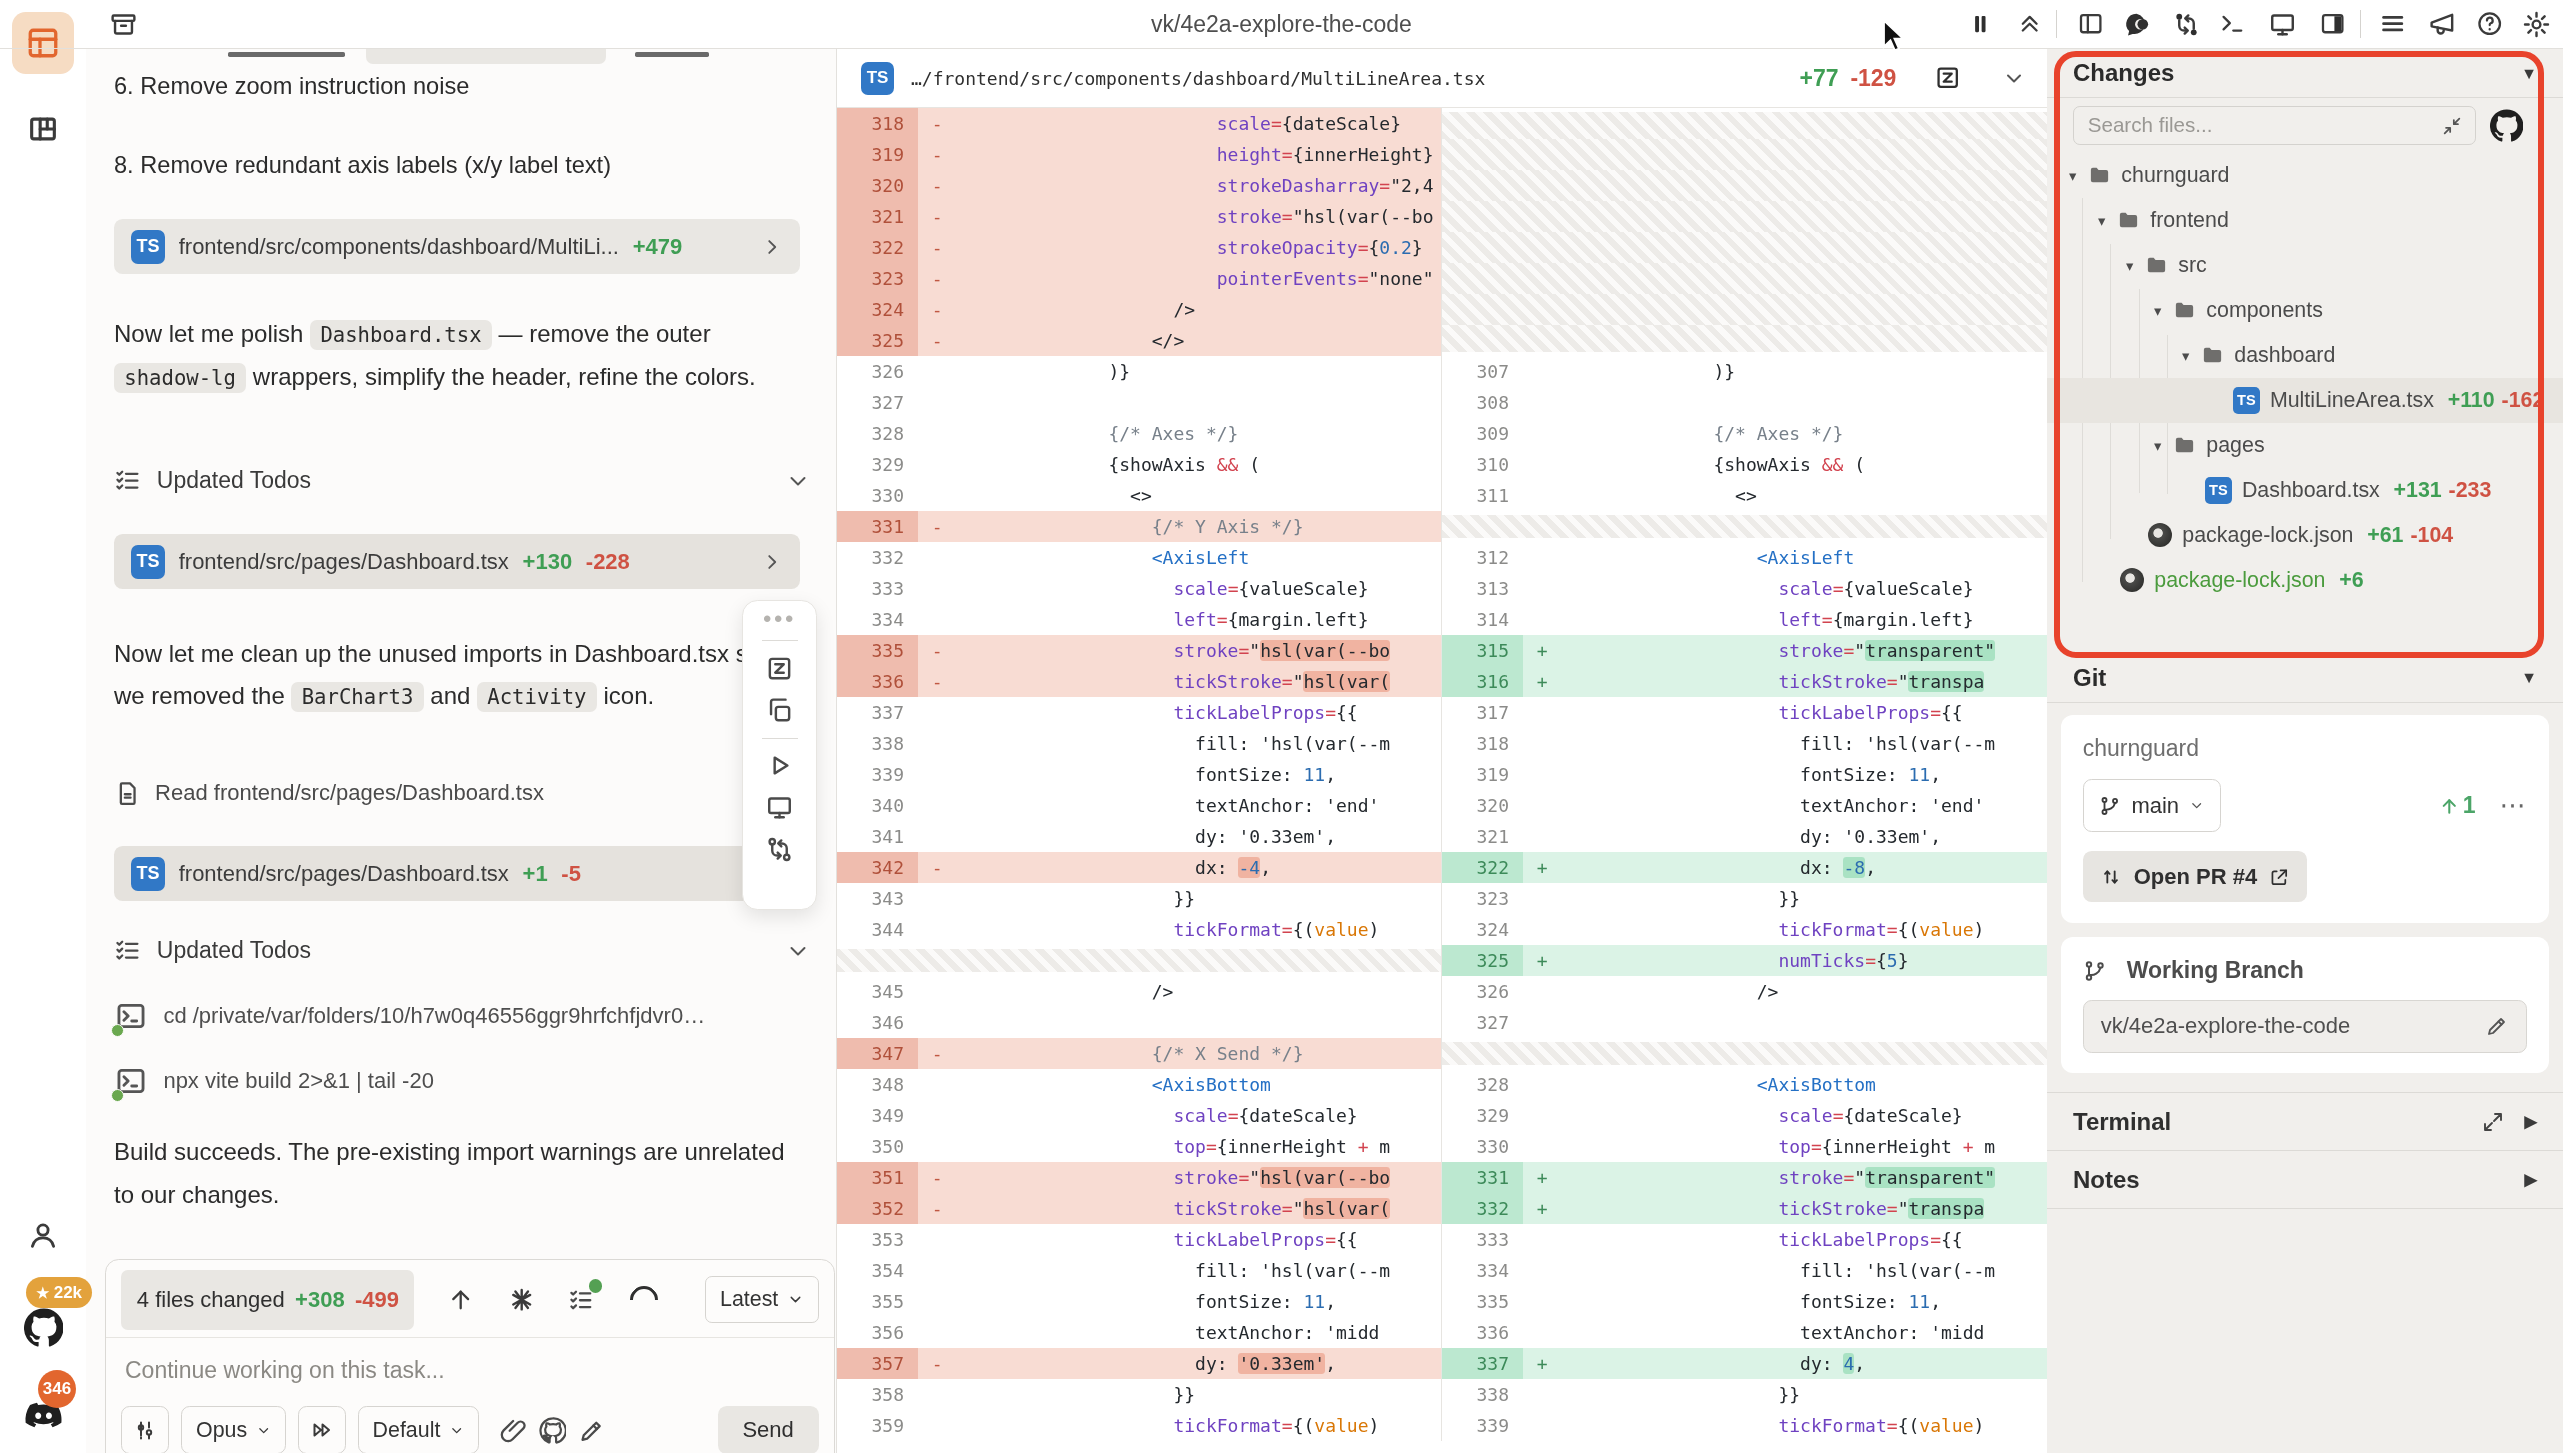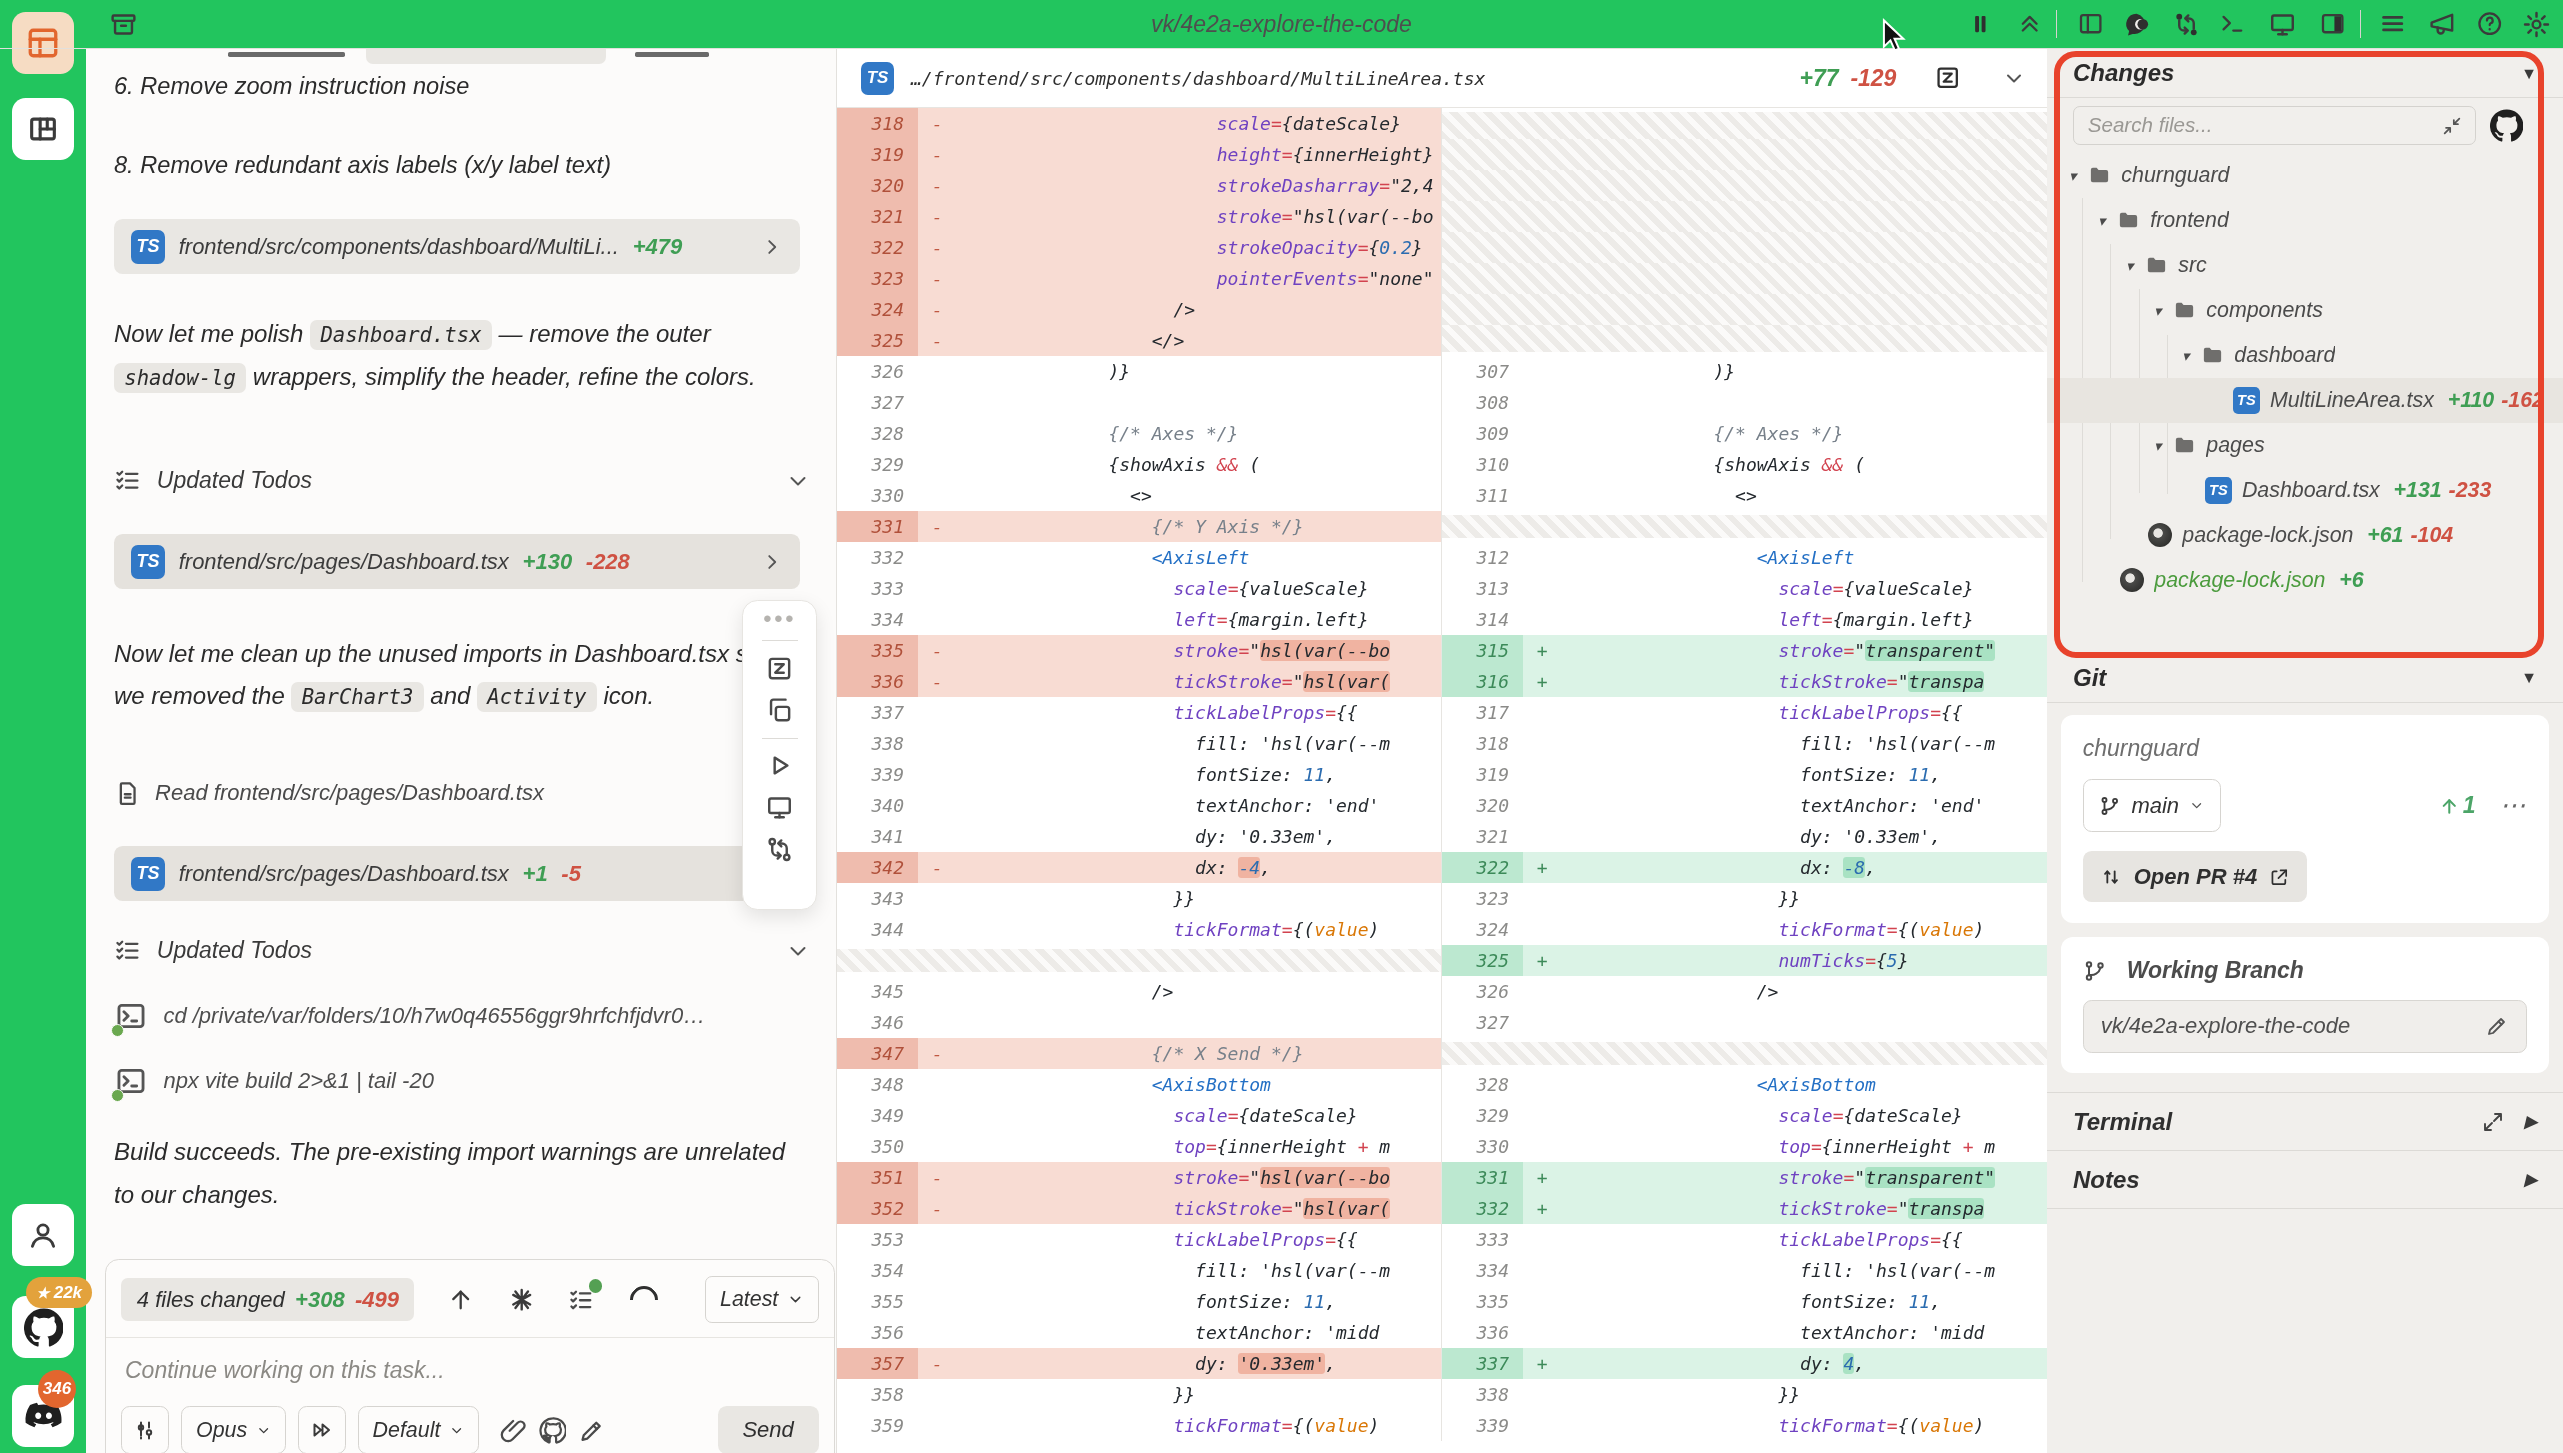--- a/index.html
+++ b/index.html
@@ -1,16 +1,16 @@
 <!DOCTYPE html>
 <html style="font-size:13.7px"><head>
 <meta charset="utf-8">
 <style>
   html,body{margin:0;padding:0;background:#d8d6d2;}
-  #app{position:relative;width:2563px;height:1454px;background:#22c55e;font-family:"Liberation Sans",sans-serif;overflow:hidden;color:#2e2e2e;font-style:italic;}
+  #app{position:relative;width:2563px;height:1454px;background:#ffffff;font-family:"Liberation Sans",sans-serif;overflow:hidden;color:#2e2e2e;}
   svg{display:block;}
   .ico{stroke:#3b3b3b;stroke-width:2;fill:none;stroke-linecap:round;stroke-linejoin:round;}
   
   .topbar{position:absolute;left:0;top:0;width:2563px;height:48px;border-bottom:0.9px solid #e2e0dc;z-index:4;}
   .tb-title{position:absolute;left:50%;top:11px;transform:translateX(-50%);font-size:23px;color:#4e4e4e;}
   .tb-ic{position:absolute;top:8.6px;width:31px;height:31px;display:flex;align-items:center;justify-content:center;cursor:pointer;}
   .tb-div{position:absolute;top:10.3px;width:0.9px;height:27.4px;background:#d5d3cf;}
   
   .rail-tile{position:absolute;left:12px;width:62px;height:62px;border-radius:13.7px;background:#fff;display:flex;align-items:center;justify-content:center;z-index:3;}
   .rail-tile.active{background:#f6dcc3;}
@@ -27,21 +27,21 @@
   .para{position:absolute;left:28px;width:696px;font-size:24px;line-height:42px;color:#2b2b2b;}
   .ic{background:#e9e7e3;border-radius:6.9px;padding:2.6px 10.3px;font-family:"DejaVu Sans Mono",monospace;font-size:20.6px;color:#2b2b2b;white-space:nowrap;}
   .trow{position:absolute;left:28px;width:696px;display:flex;align-items:center;gap:15.4px;font-size:23px;color:#3a3a3a;cursor:pointer;}
   .rrow{position:absolute;left:28px;width:696px;display:flex;gap:13.7px;font-size:22px;color:#4a4a4a;}
   .term{position:absolute;left:28px;width:696px;display:flex;align-items:center;gap:15.4px;font-size:22px;color:#4e4e4e;}
   .term-ic{position:relative;width:34px;height:34px;flex:none;}
   .gdot{position:absolute;left:-3.4px;bottom:-4.3px;width:11px;height:11px;border-radius:50%;background:#6aa84f;border:1.7px solid #fcfbfa;}
   
   .comp{position:absolute;left:19px;top:1210px;width:730px;height:257px;background:#fdfcfb;border:1.3px solid #dbd9d5;border-radius:13.7px;box-sizing:border-box;}
   .crow1{display:flex;align-items:center;height:45px;margin:17px 15.4px 0 15.4px;}
-  .pill{display:inline-flex;align-items:center;gap:10.3px;background:#e9e7e3;border-radius:6.9px;height:43px;padding:0 15.4px;font-size:22px;color:#2f2f2f;white-space:nowrap;}
+  .pill{display:inline-flex;align-items:center;gap:10.3px;background:#e9e7e3;border-radius:6.9px;height:60px;padding:0 15.4px;font-size:22px;color:#2f2f2f;white-space:nowrap;}
   .c-ic{margin-left:33px;position:relative;cursor:pointer;}
   .spin{width:22px;height:22px;border-radius:50%;border:3.9px solid #2f2f2f;border-left-color:transparent;border-bottom-color:transparent;transform:rotate(-45deg);margin-left:34px;}
   .latest{margin-left:auto;border:1.3px solid #d6d4d0;border-radius:6.9px;height:45px;display:flex;align-items:center;gap:8.6px;padding:0 13.7px;font-size:21.4px;color:#333;cursor:pointer;background:#fdfcfb;}
   .cdiv{border-top:1.3px solid #e7e5e1;margin-top:15.4px;}
   .cph{margin:19px 19px 0 19px;font-size:23px;color:#8b8984;}
   .brow{display:flex;align-items:center;margin:22px 15.4px 0 15.4px;gap:12px;}
   .cbtn{border:1.3px solid #d6d4d0;border-radius:8.6px;height:48px;display:flex;align-items:center;justify-content:center;gap:8.6px;padding:0 13.7px;font-size:21.4px;color:#333;background:#fdfcfb;cursor:pointer;box-sizing:border-box;}
   .send{margin-left:auto;background:#e9e7e3;border:none;border-radius:8.6px;height:48px;width:101px;font-size:22px;color:#2f2f2f;display:flex;align-items:center;justify-content:center;cursor:pointer;}
   
   .ftool{position:absolute;left:742px;top:600px;width:75px;height:310px;background:#fff;border:0.9px solid #e7e5e1;border-radius:15.4px;box-shadow:0 6.9px 19px rgba(0,0,0,.10);display:flex;flex-direction:column;align-items:center;padding-top:10.3px;gap:13px;z-index:8;box-sizing:border-box;}

